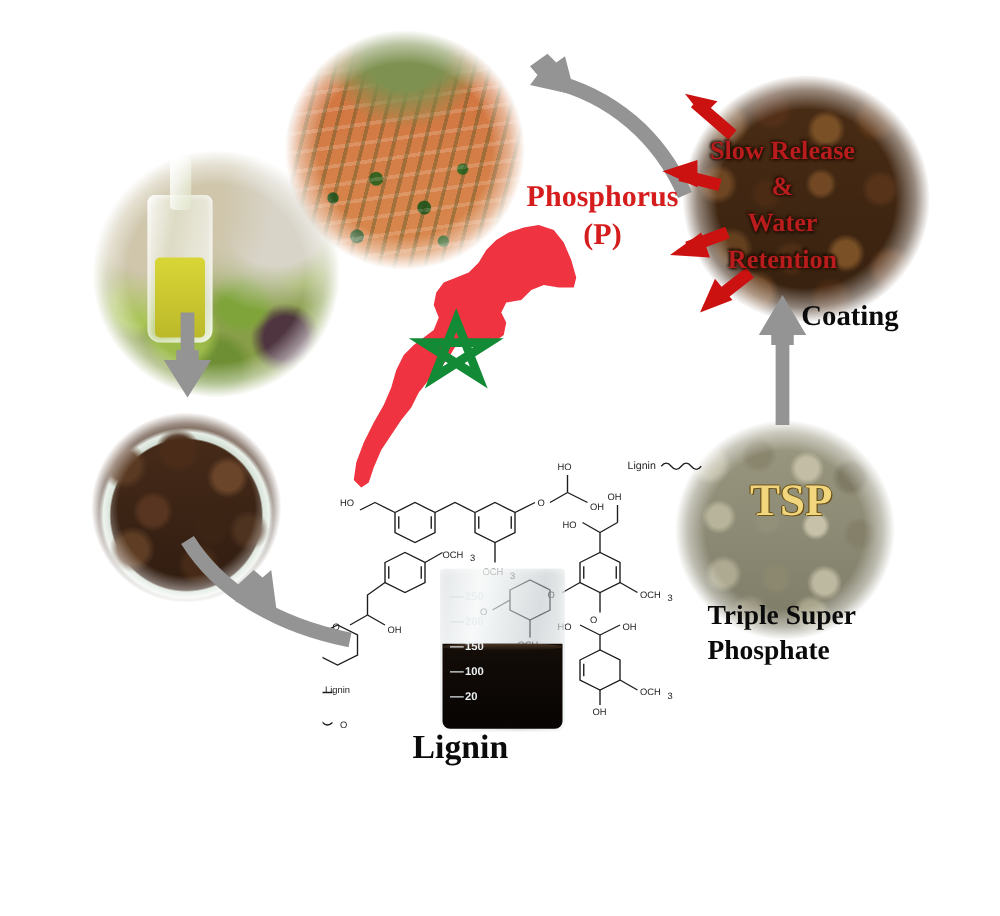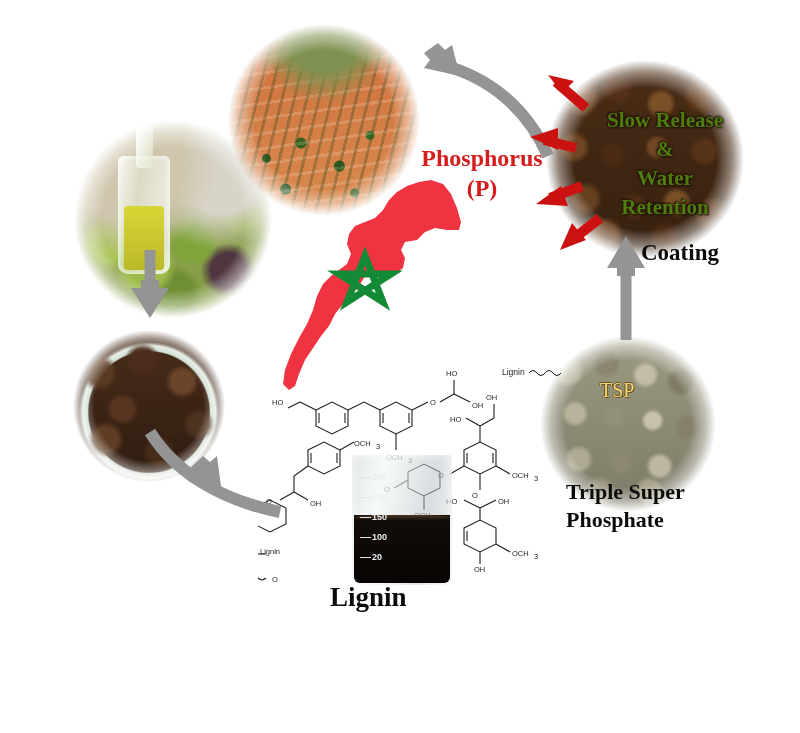--- a/index.html
+++ b/index.html
@@ -125,25 +125,25 @@
       linear-gradient(#9d9a83,#7c7a66);
   }
 
   
   .lbl{position:absolute;font-family:"Liberation Serif", serif;font-weight:bold;color:#0b0b0b;}
   #lbl-phosphorus{left:416px;top:143px;width:132px;text-align:center;color:#d51d1d;font-size:24px;line-height:30px;}
   #lbl-coating{left:641px;top:240px;font-size:23px;}
   #lbl-olive-pomace{left:213px;top:380px;width:110px;text-align:center;font-size:24px;line-height:29px;}
   #lbl-lignin{left:330px;top:582px;font-size:27px;}
   #lbl-tsp-caption{left:566px;top:478px;width:160px;text-align:left;font-size:22px;line-height:28px;}
-  #lbl-tsp{position:absolute;left:600px;top:379px;font-size:20px;font-weight:normal;color:#f2d67e;
+  #lbl-tsp{position:absolute;left:600px;top:379px;font-size:36px;font-weight:bold;color:#f2d67e;
            text-shadow:1px 1px 0 #6b5318, -1px 0 0 #6b5318, 0 -1px 0 #6b5318;font-family:"Liberation Serif",serif;}
   #lbl-slow{
-    position:absolute;left:572px;top:106px;width:186px;text-align:center;
-    color:#4d7c0f;font-size:21px;line-height:29px;font-weight:bold;
+    position:absolute;left:533px;top:106px;width:186px;text-align:center;
+    color:#b91c1c;font-size:21px;line-height:29px;font-weight:bold;
     font-family:"Liberation Serif",serif;
     text-shadow:0 0 3px #2a1608, 1px 1px 2px #1a0d04, -1px -1px 2px #1a0d04;
   }
   #lbl-slow .amp{font-size:21px;}
 
   
   svg.layer{position:absolute;left:0;top:0;width:800px;height:733px;overflow:visible;}
 
   
   #beaker{

